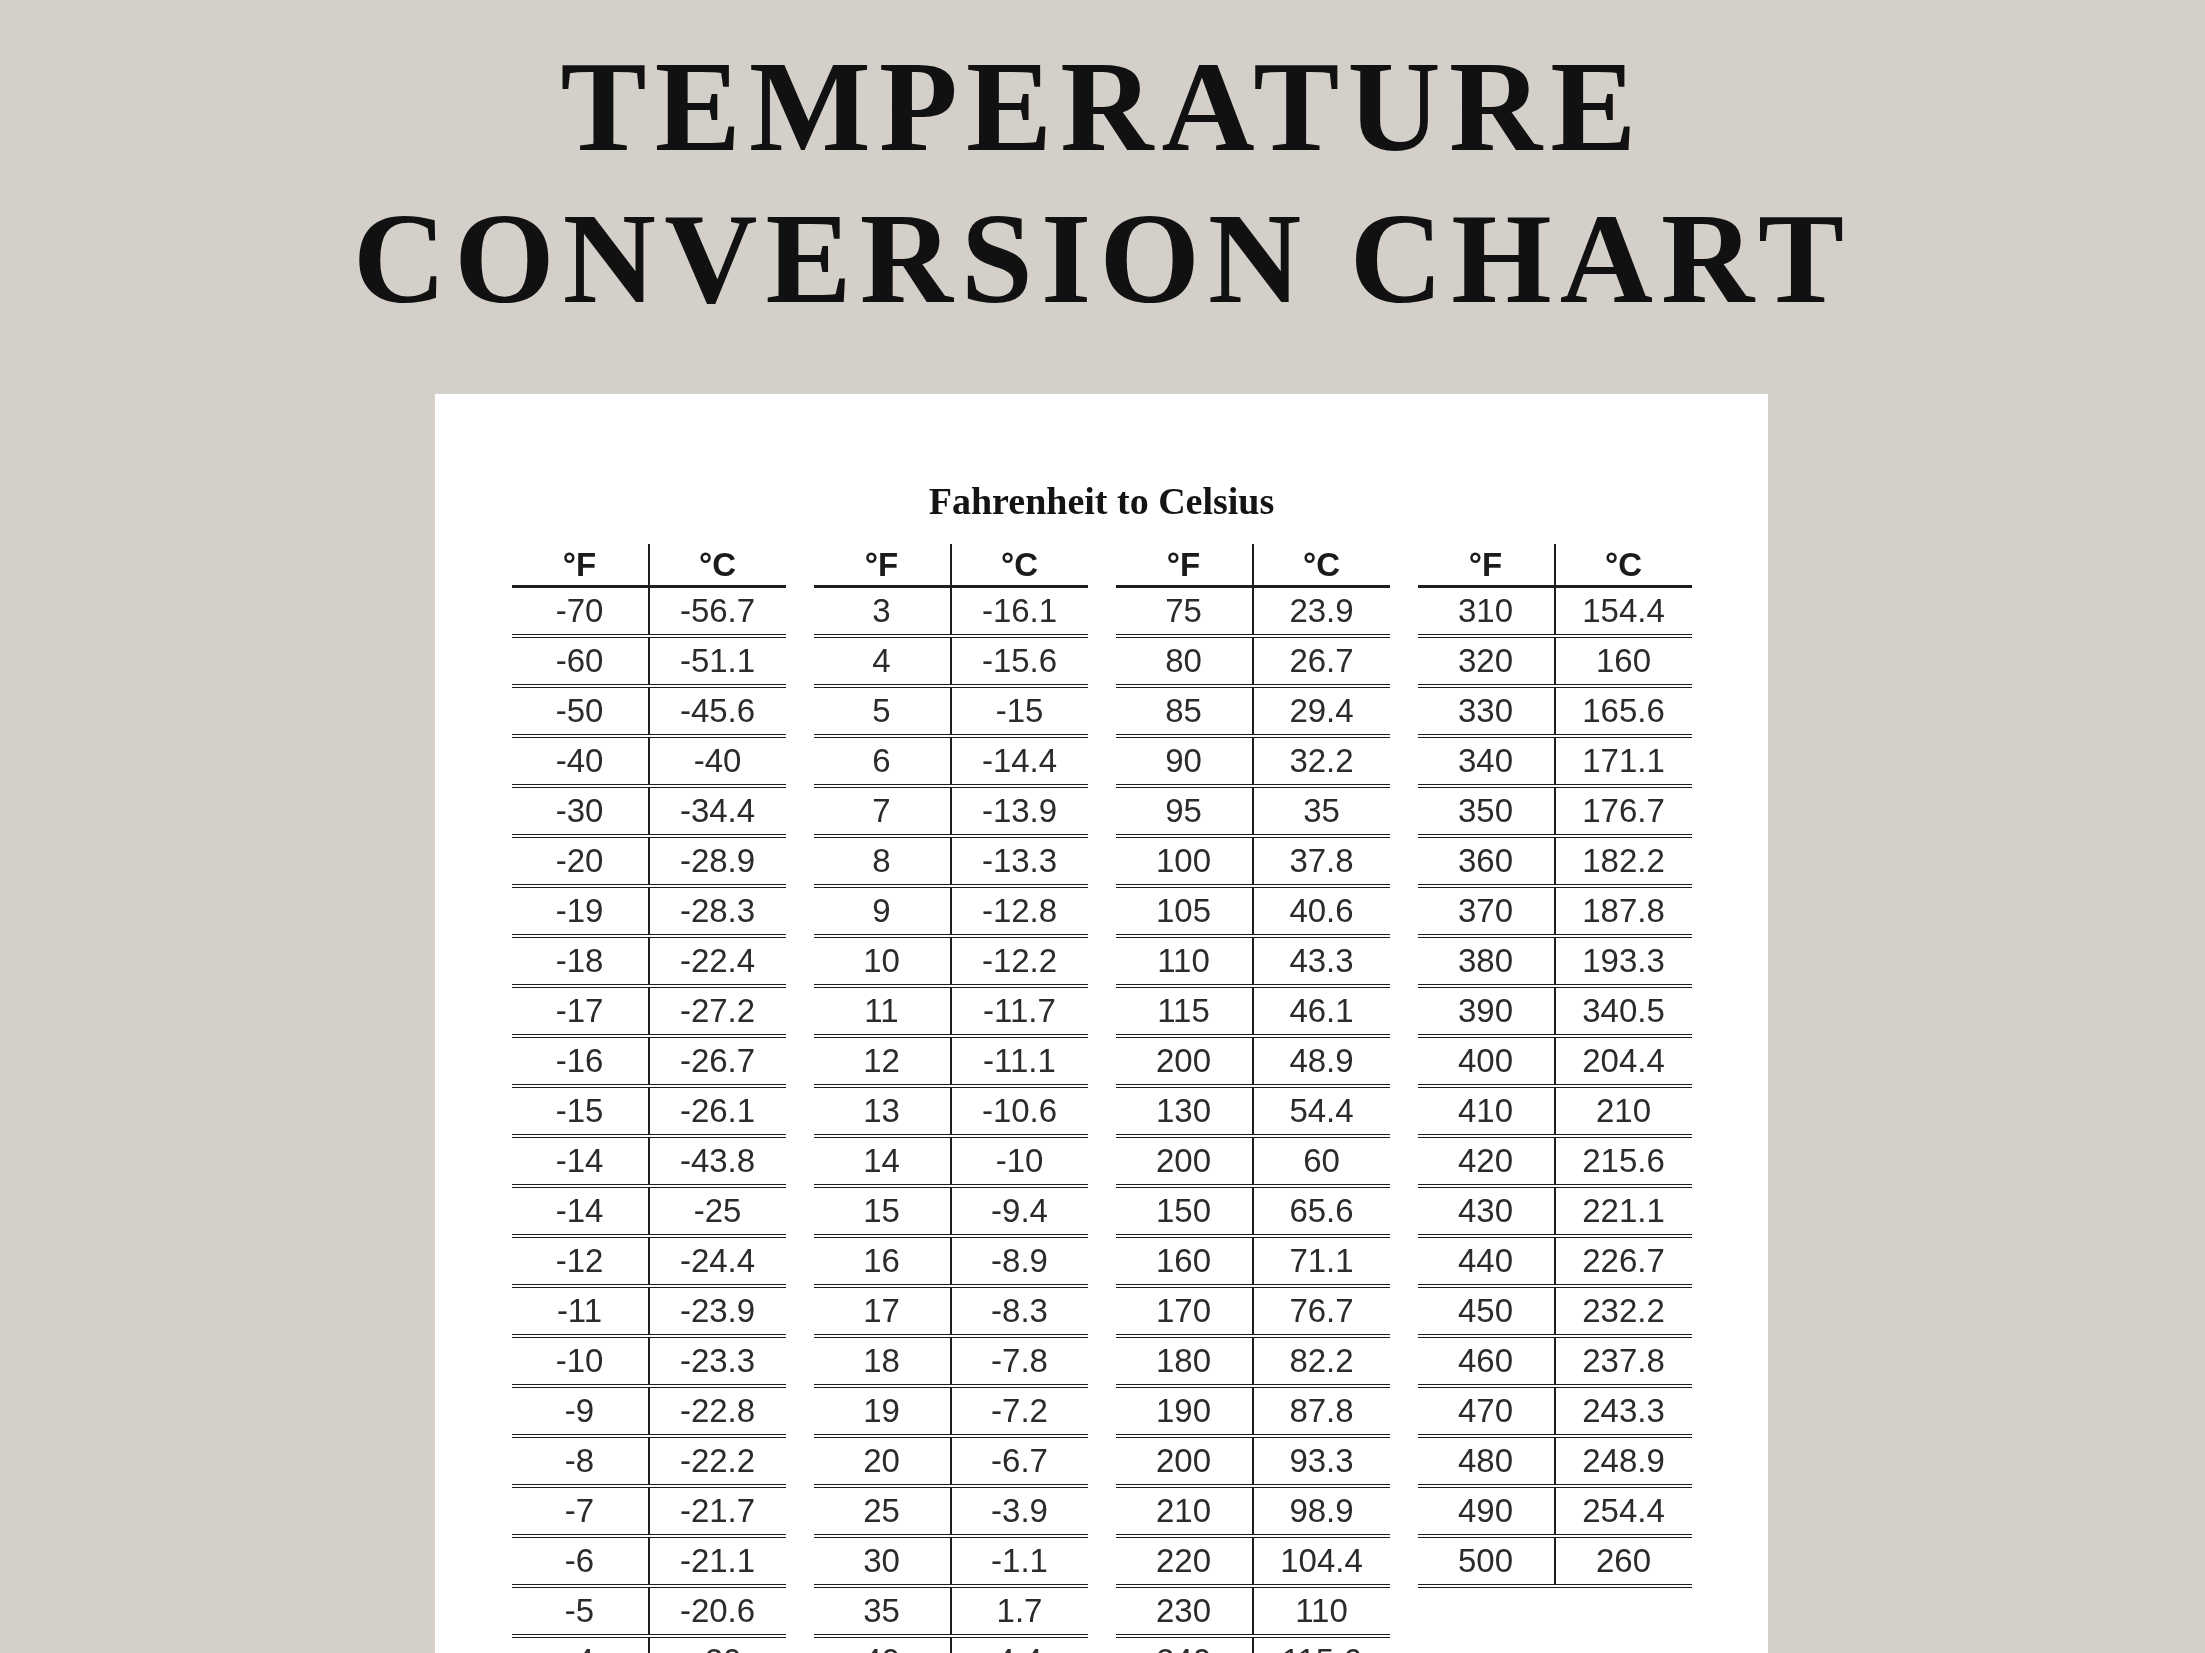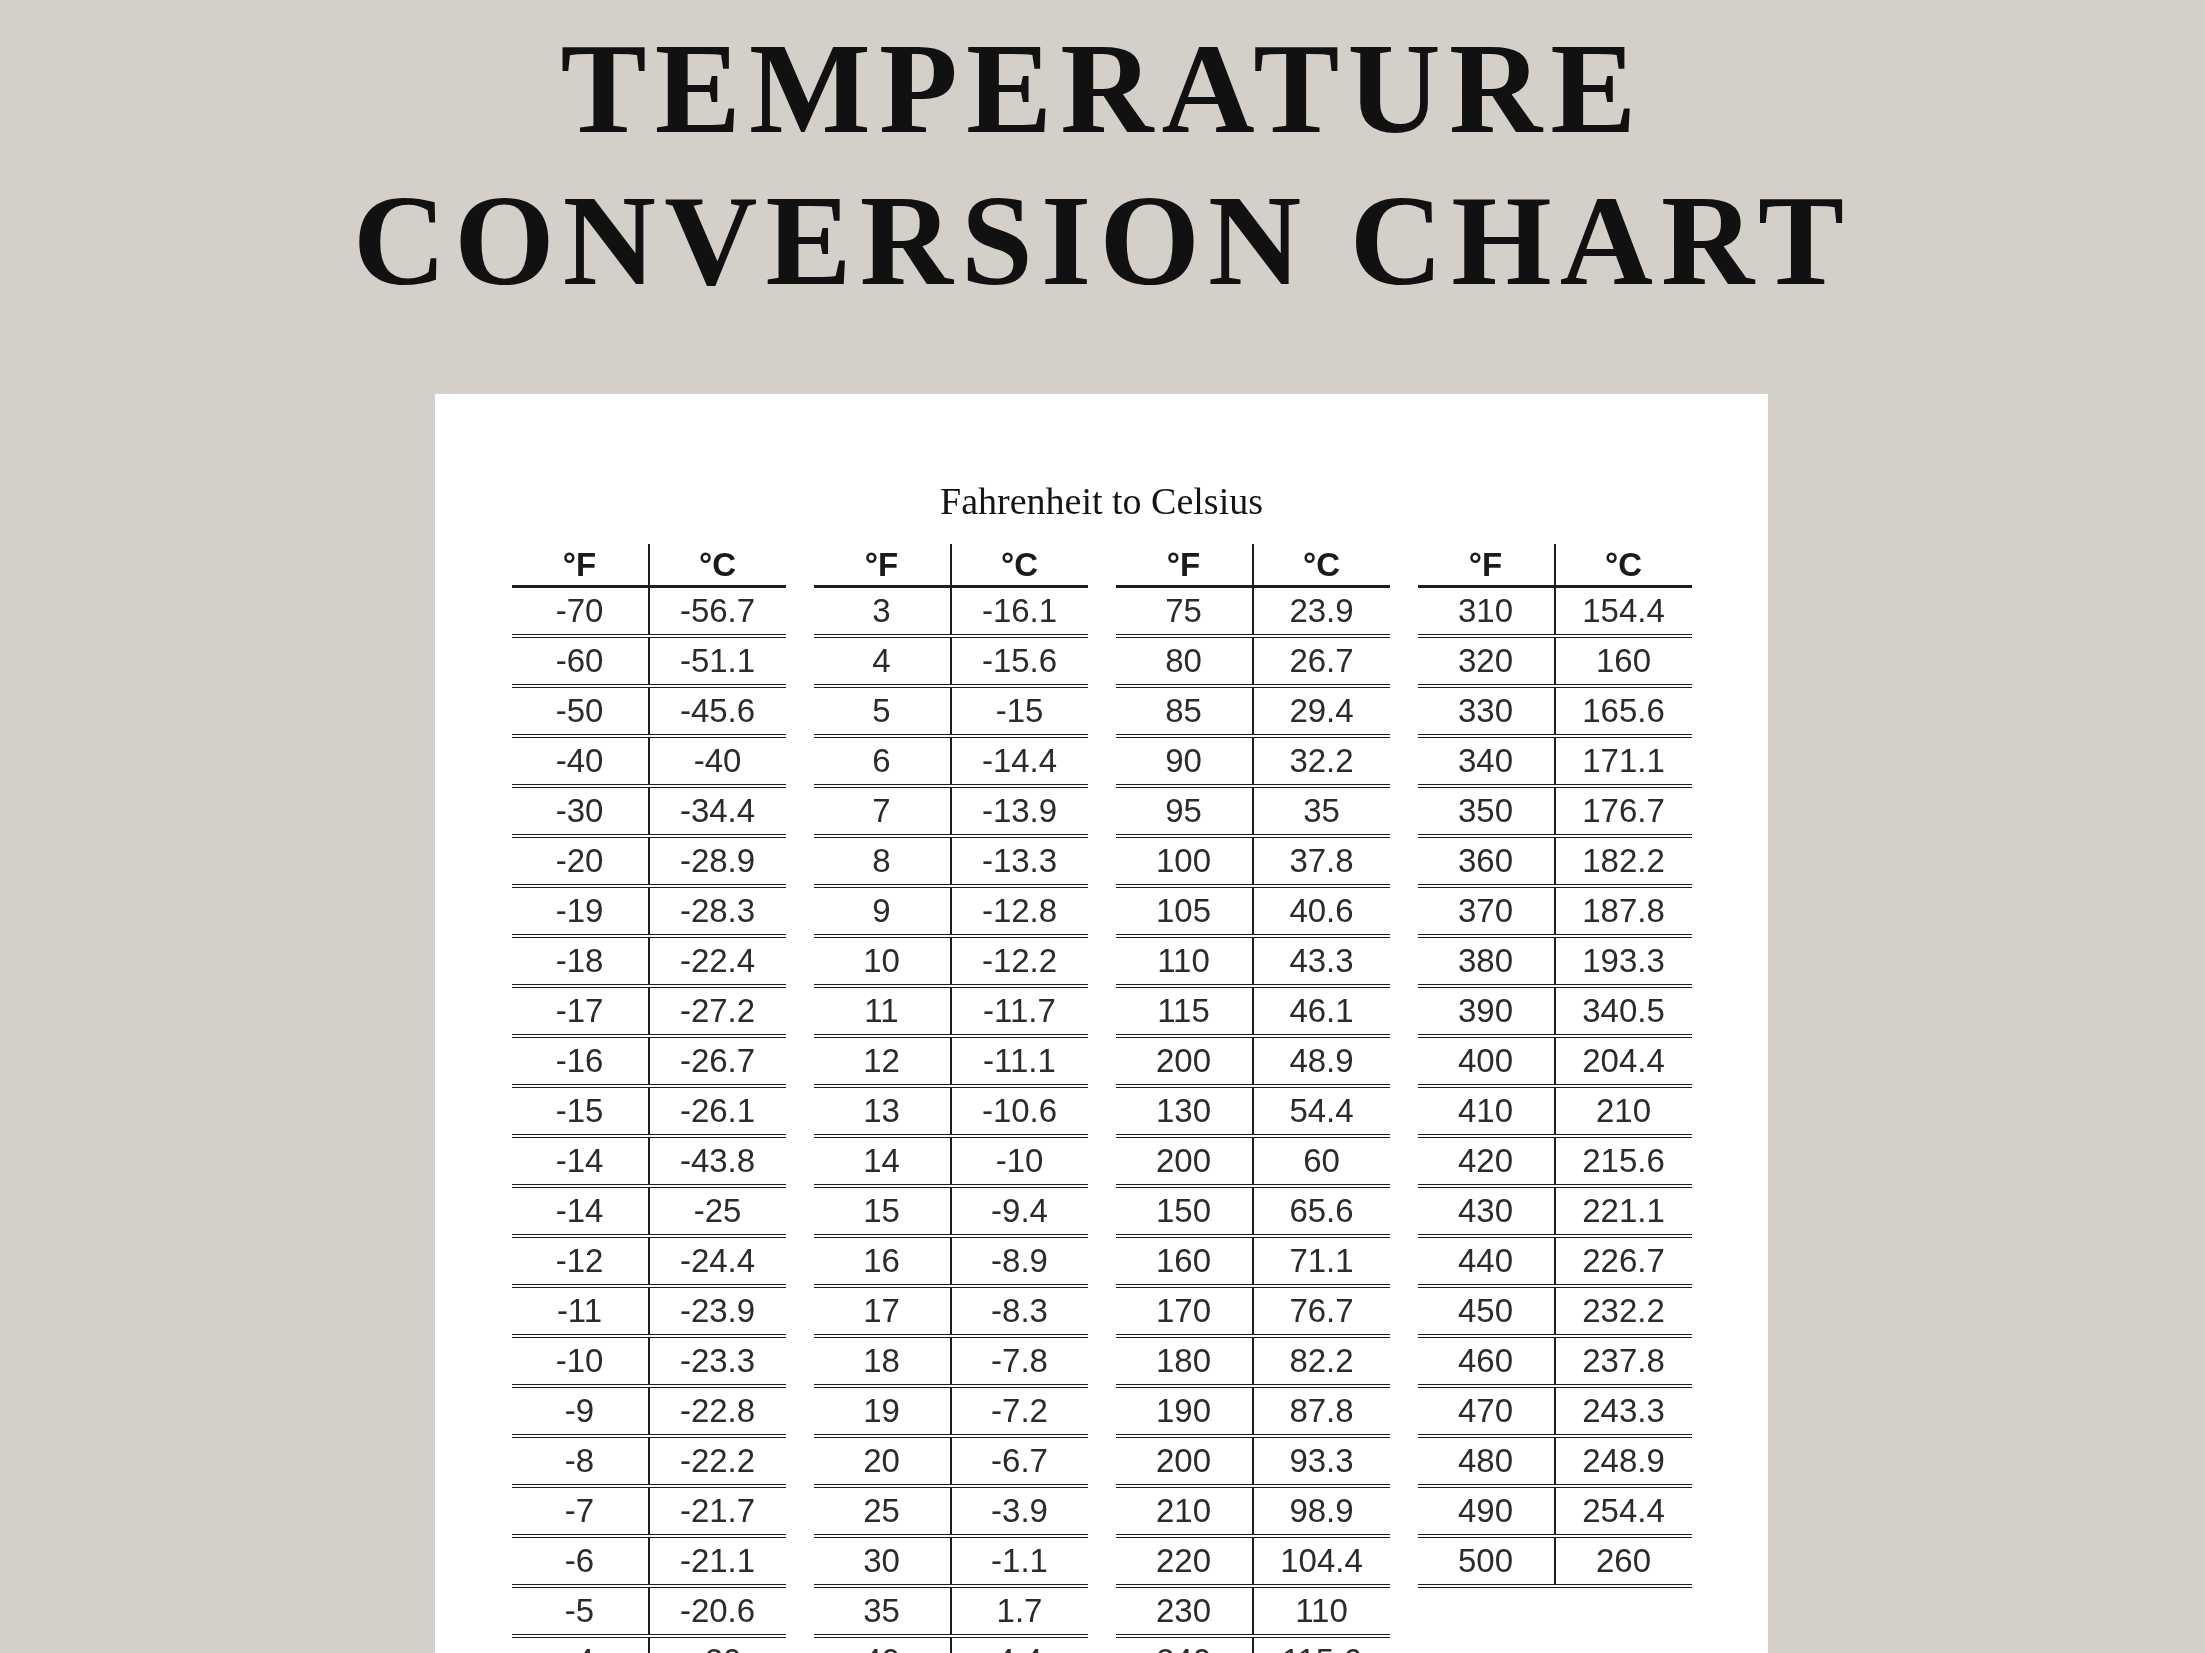--- a/index.html
+++ b/index.html
@@ -9,21 +9,21 @@
   body {
     width: 2205px;
     height: 1654px;
     overflow: hidden;
     position: relative;
     background: #d4cfc8;
     font-family: "Liberation Sans", sans-serif;
   }
   .page-title {
     margin: 0;
-    padding-top: 13px;
+    padding-top: 31px;
     text-align: center;
     font-family: "Liberation Serif", serif;
     font-weight: 700;
     font-size: 129px;
     line-height: 152px;
     letter-spacing: 8.2px;
     color: #111111;
   }
   .page-title .line {
     display: block;
@@ -35,21 +35,21 @@
     top: 394px;
     width: 1333px;
     height: 1438px;
     background: #ffffff;
   }
   .table-title {
     margin: 0;
     padding-top: 86px;
     text-align: center;
     font-family: "Liberation Serif", serif;
-    font-weight: 400;
+    font-weight: 700;
     font-size: 38px;
     line-height: 42px;
     color: #141414;
   }
   .tables {
     display: flex;
     justify-content: center;
     align-items: flex-start;
     gap: 28px;
     margin-top: 22px;

